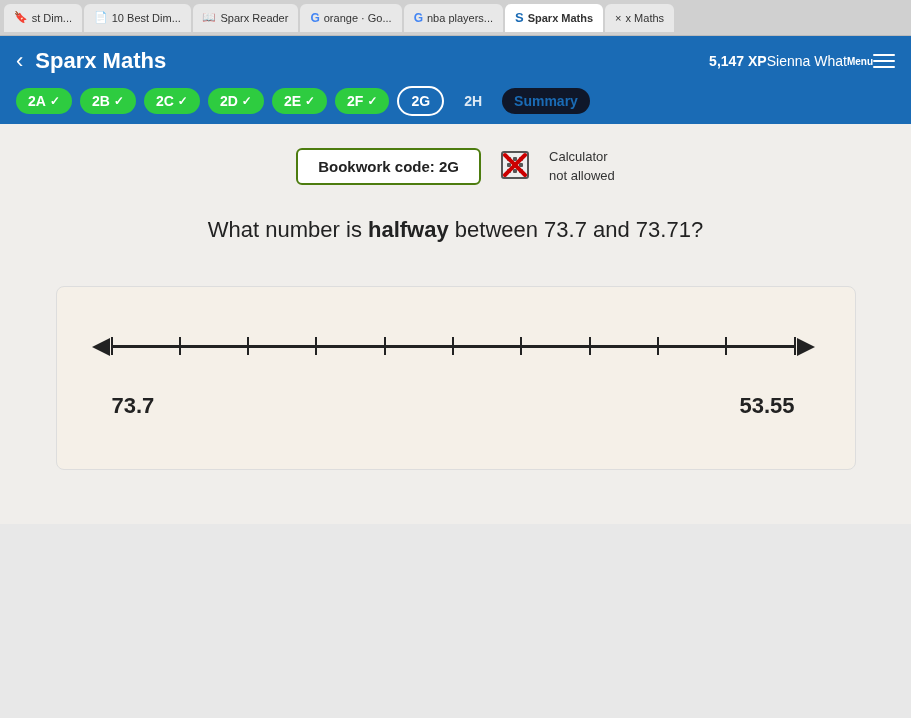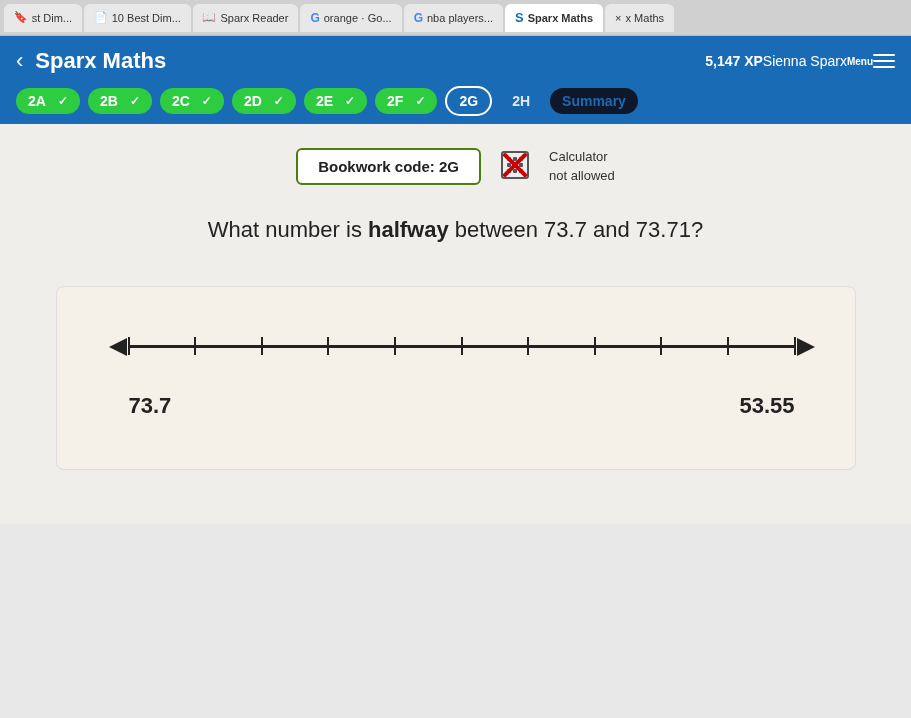--- a/index.html
+++ b/index.html
@@ -104,21 +104,21 @@
       flex-wrap: wrap;
     }
     .nav-tab {
       padding: 5px 12px;
       border-radius: 20px;
       font-size: 14px;
       font-weight: bold;
       cursor: pointer;
       display: flex;
       align-items: center;
-      gap: 12px;
+      gap: 4px;
       color: white;
     }
     .nav-tab.completed {
       background: #2ecc40;
     }
     .nav-tab.active {
       background: #1a6bb5;
       border: 2px solid white;
       color: white;
     }
@@ -221,21 +221,21 @@
     }
     .question-text strong {
       font-weight: 900;
     }
 
     
     .number-line-container {
       background: #f5f0e8;
       border: 1px solid #ddd;
       border-radius: 8px;
-      padding: 30px 40px 50px 52px;
+      padding: 30px 40px 50px 35px;
       margin: 0 auto;
       max-width: 800px;
       position: relative;
     }
     .number-line-wrapper {
       position: relative;
       height: 60px;
       display: flex;
       align-items: center;
     }
@@ -325,21 +325,21 @@
   </div>
 </div>
 
 <div class="app-header">
   <div class="header-left">
     <span class="back-arrow">‹</span>
     <span class="app-title">Sparx Maths</span>
   </div>
   <div class="header-right">
     <span class="xp-display">5,147 XP</span>
-    <span class="user-name">Sienna Sparx</span>
+    <span class="user-name">Sienna What</span>
     <span class="menu-label">Menu</span>
     <div class="menu-btn">
       <div class="menu-line"></div>
       <div class="menu-line"></div>
       <div class="menu-line"></div>
     </div>
   </div>
 </div>
 
 <div class="nav-tabs">

